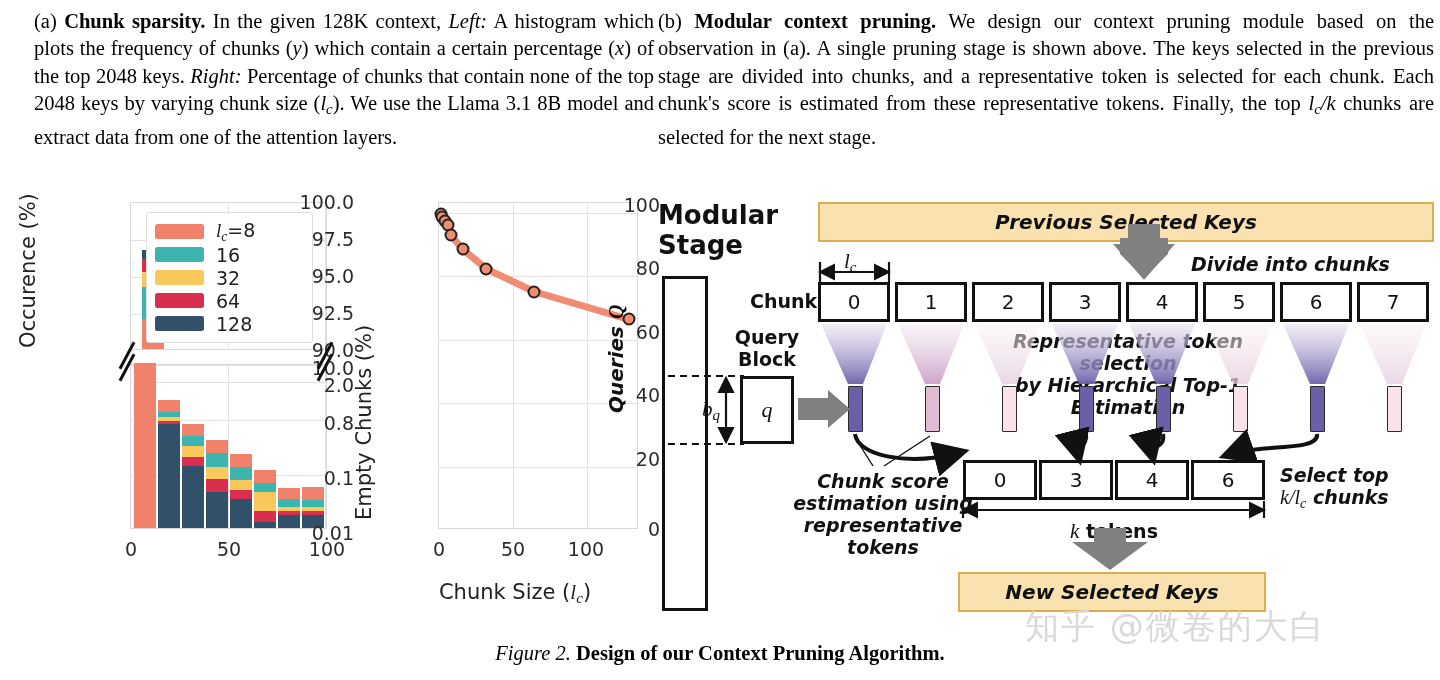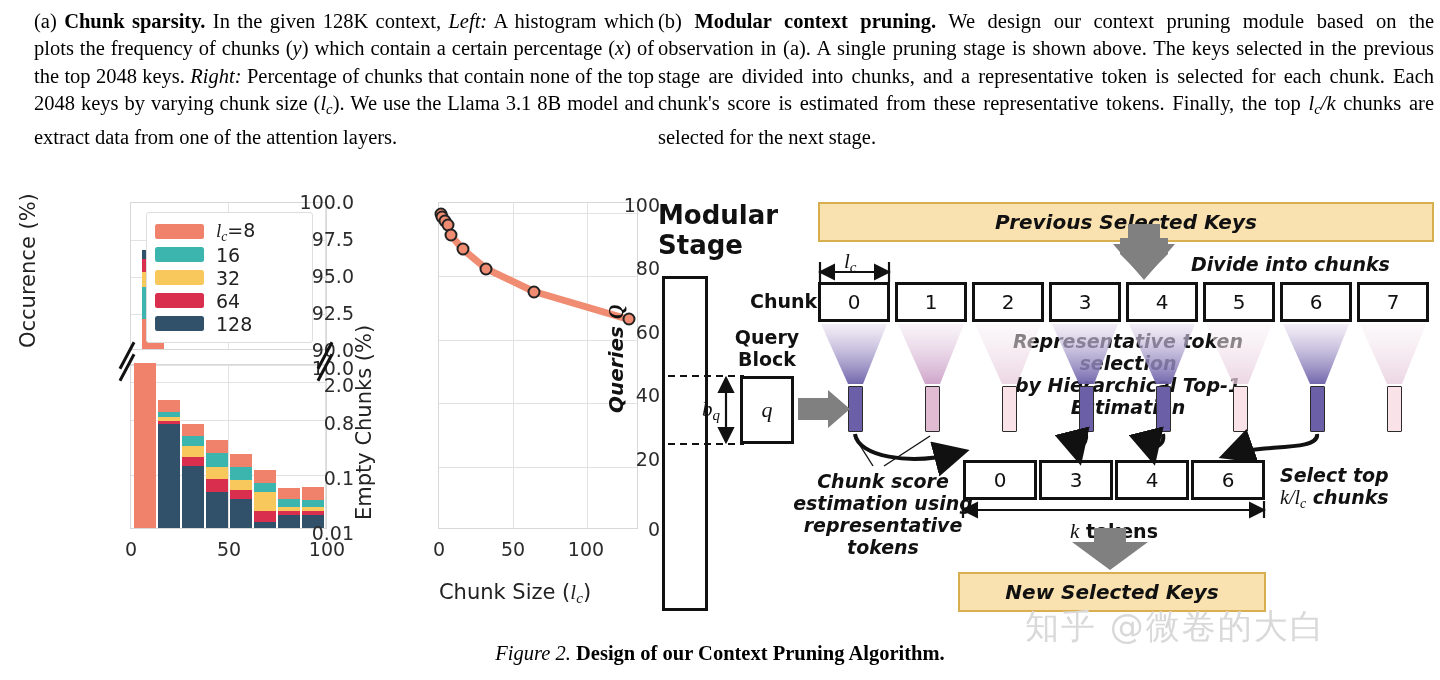--- a/index.html
+++ b/index.html
@@ -432,21 +432,21 @@
     <div class="dbox" style="left:381px;top:262px;width:74px;height:40px;">
         <span>3</span>
       </div>
     <div class="dbox" style="left:457px;top:262px;width:74px;height:40px;">
         <span>4</span>
       </div>
     <div class="dbox" style="left:533px;top:262px;width:74px;height:40px;">
         <span>6</span>
       </div>
 
-    <div class="dlabel it" style="left:622px;top:266px;">
+    <div class="dlabel it" style="left:622px;top:266px;text-align:right;">
       <span>Select top</span><br>
       <span class="mathi" style="font-weight:normal;font-size:20px;">k/l</span><span class="mathi sub" style="font-weight:normal;font-size:14px;">c</span><span> chunks</span>
     </div>
 
     <div class="dlabel cen" style="left:356px;top:322px;width:200px;">
       <span class="mathi" style="font-weight:normal;font-size:21px;">k</span><span> tokens</span>
     </div>
 
     <div class="keybar" style="left:300px;top:374px;width:308px;height:40px;">
       <span>New Selected Keys</span>

